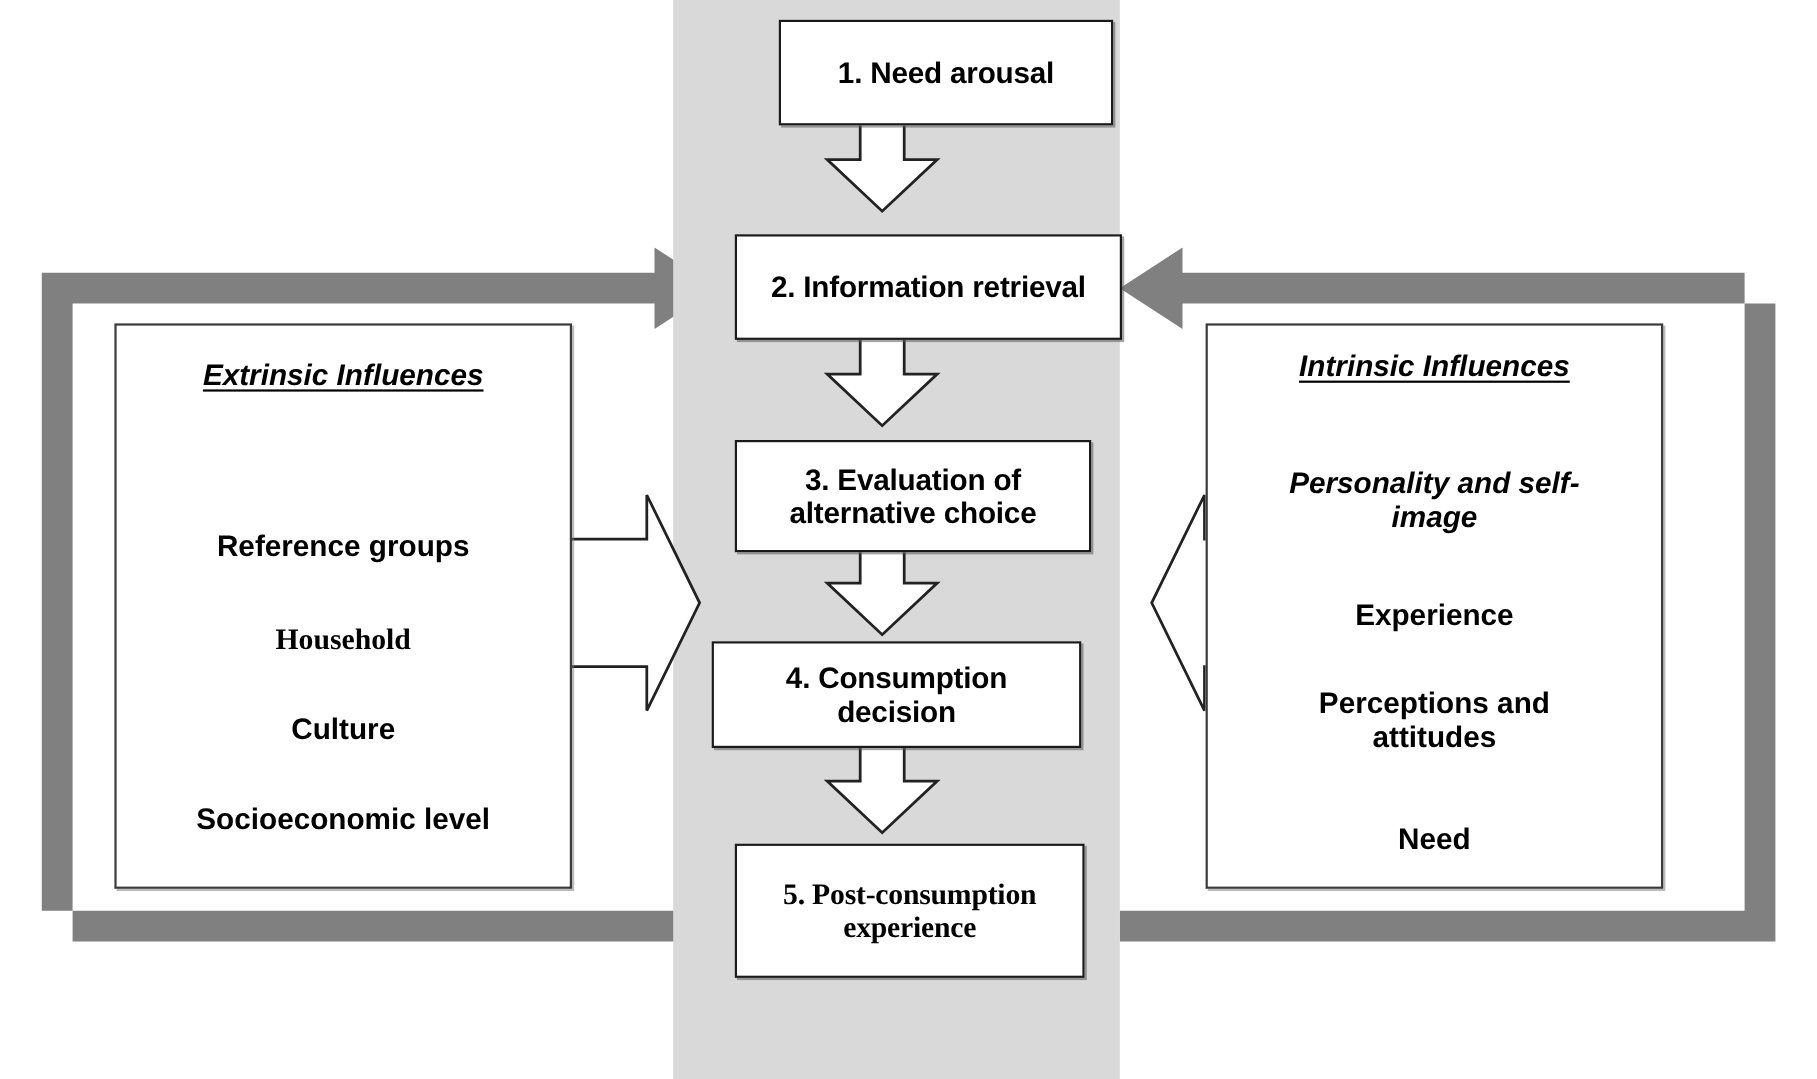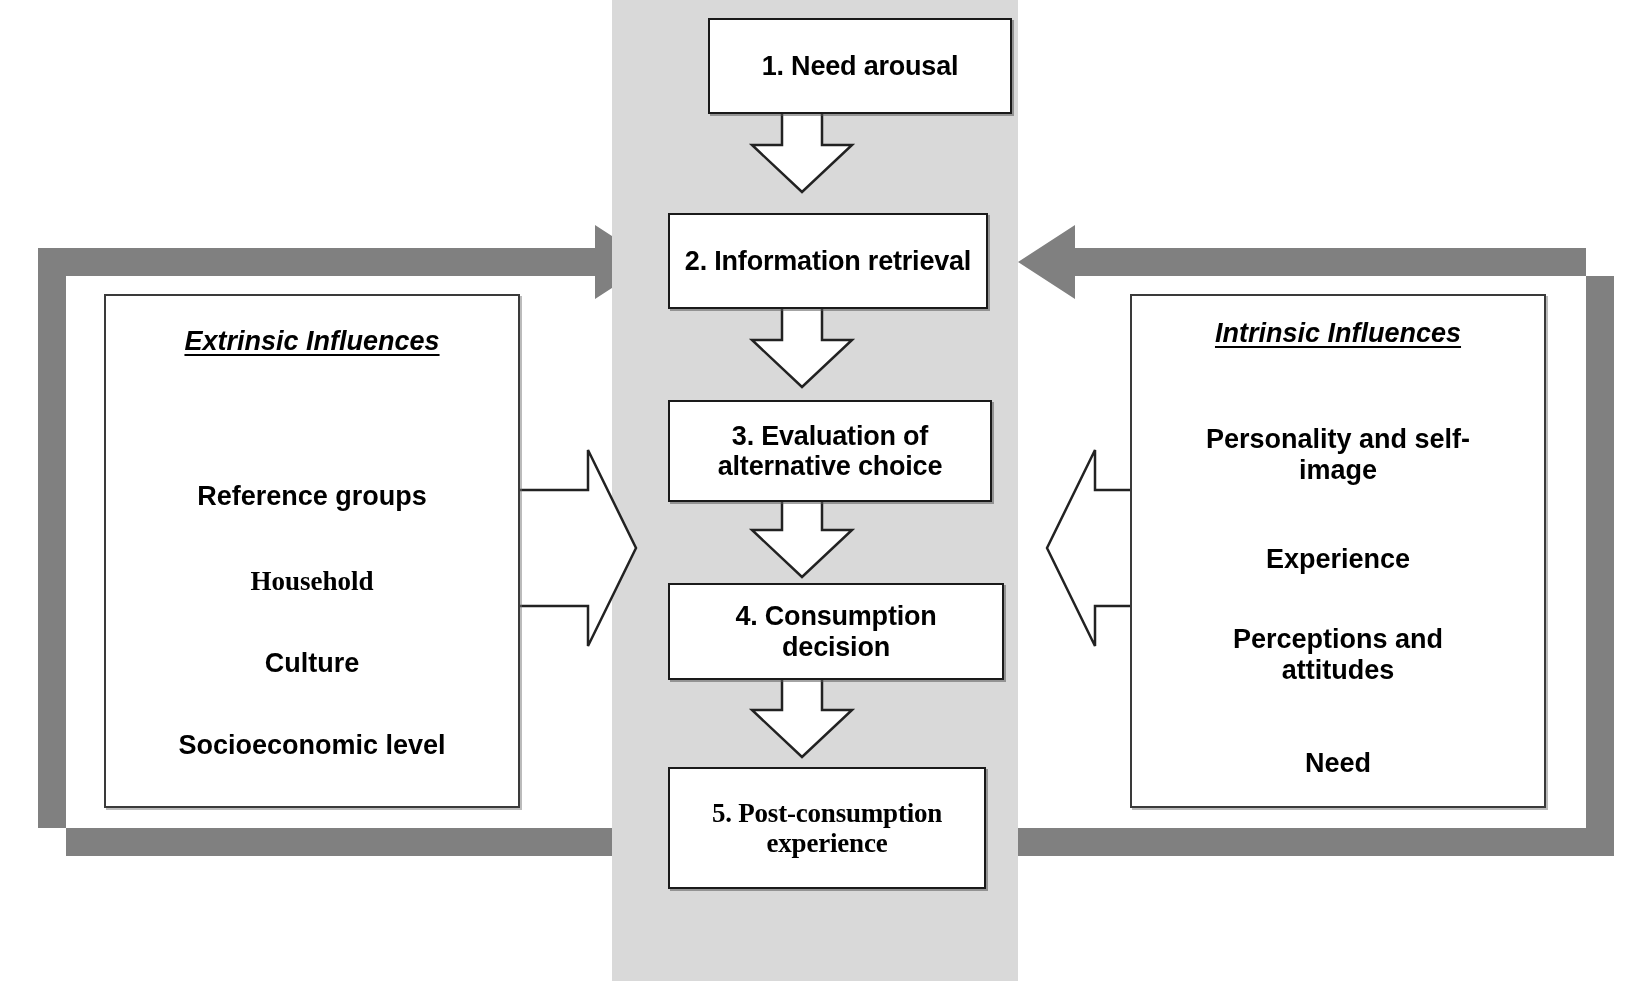--- a/index.html
+++ b/index.html
@@ -80,31 +80,31 @@
   </svg>
 
   <div class="panel" style="left:104px;top:294px;width:412px;height:510px;">
     <div class="panel-title" style="top:30px;">Extrinsic Influences</div>
     <div class="panel-item" style="top:185px;">Reference groups</div>
     <div class="panel-item" style="top:270px;font-family:Liberation Serif, serif;">Household</div>
     <div class="panel-item" style="top:434px;">Socioeconomic level</div>
     <div class="panel-item" style="top:352px;">Culture</div>
   </div>
 
-  <div class="panel" style="left:1130px;top:294px;width:412px;height:510px;">
+  <div class="panel" style="left:1096px;top:294px;width:412px;height:510px;">
     <div class="panel-title" style="top:22px;">Intrinsic Influences</div>
-    <div class="panel-item" style="top:128px;padding:0 72px;">Personality and self-image</div>
+    <div class="panel-item" style="top:128px;padding:0 72px;font-style:italic;">Personality and self-image</div>
     <div class="panel-item" style="top:248px;">Experience</div>
     <div class="panel-item" style="top:328px;padding:0 100px;">Perceptions and attitudes</div>
     <div class="panel-item" style="top:452px;">Need</div>
   </div>
 
   <div class="pbox" style="left:668px;top:18px;width:300px;height:92px;margin-left:40px;">1. Need arousal</div>
 
-  <div class="pbox" style="left:668px;top:213px;width:300px;height:92px;padding:0 8px;">2. Information retrieval</div>
+  <div class="pbox" style="left:668px;top:213px;width:300px;height:92px;padding:0 24px;">2. Information retrieval</div>
 
   <div class="pbox" style="left:668px;top:400px;width:300px;height:98px;padding:0 10px;">3. Evaluation of alternative choice</div>
 
-  <div class="pbox" style="left:668px;top:583px;width:300px;height:93px;padding:0 16px;">4. Consumption decision</div>
+  <div class="pbox" style="left:647px;top:583px;width:300px;height:93px;padding:0 16px;">4. Consumption decision</div>
 
   <div class="pbox" style="left:668px;top:767px;width:300px;height:118px;padding:0 7px;font-family:Liberation Serif, serif;">5. Post-consumption experience</div>
 
 </div>
 
 </body></html>

